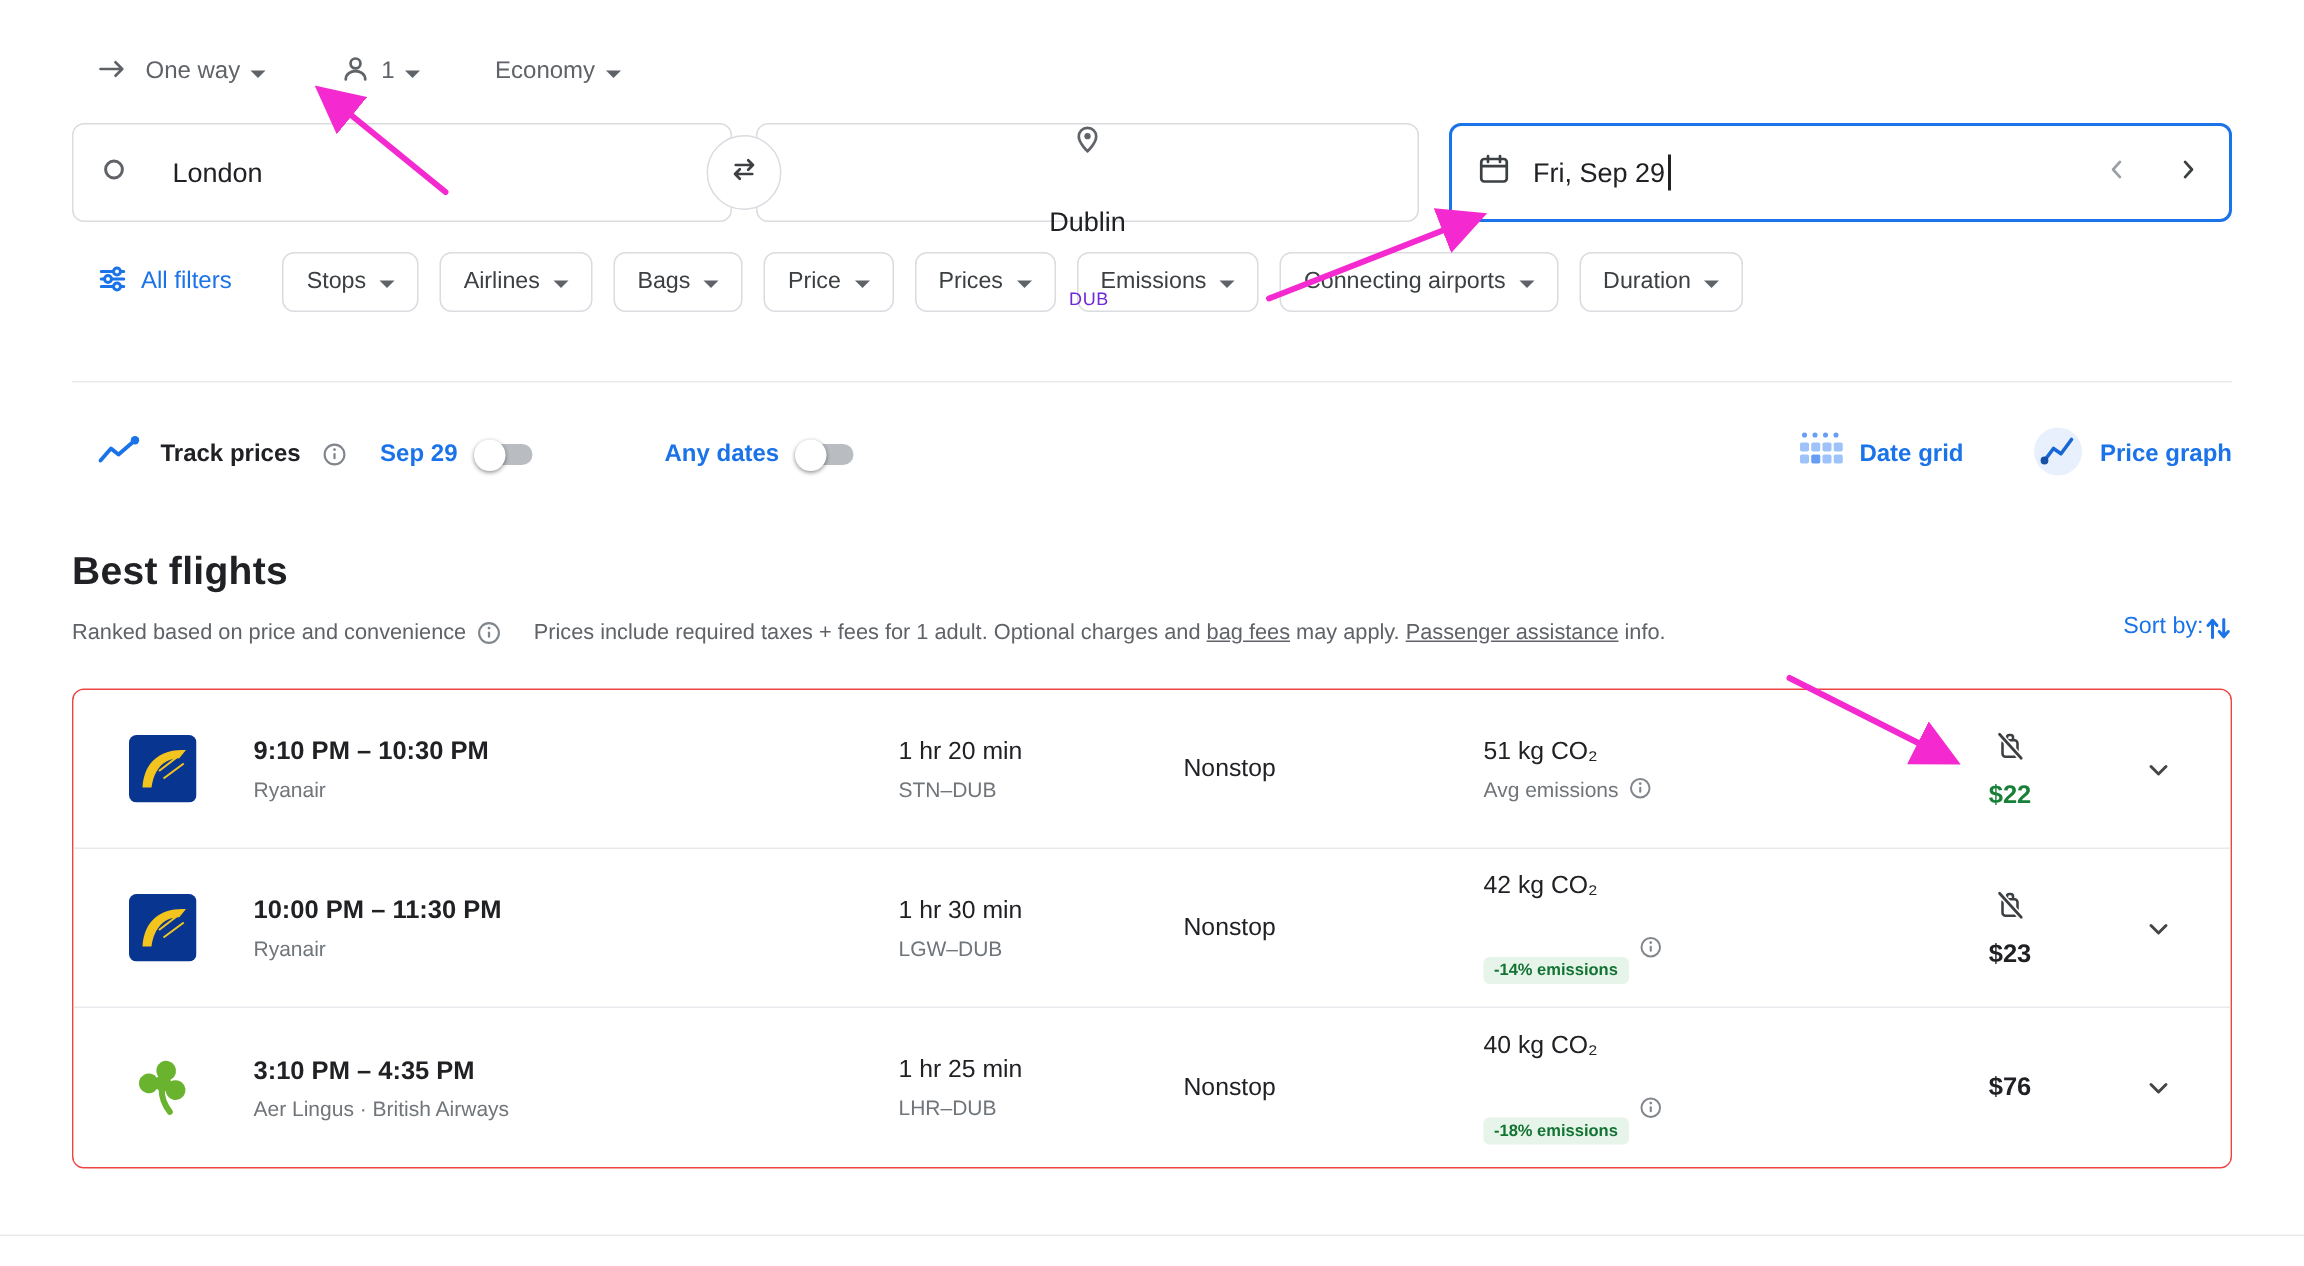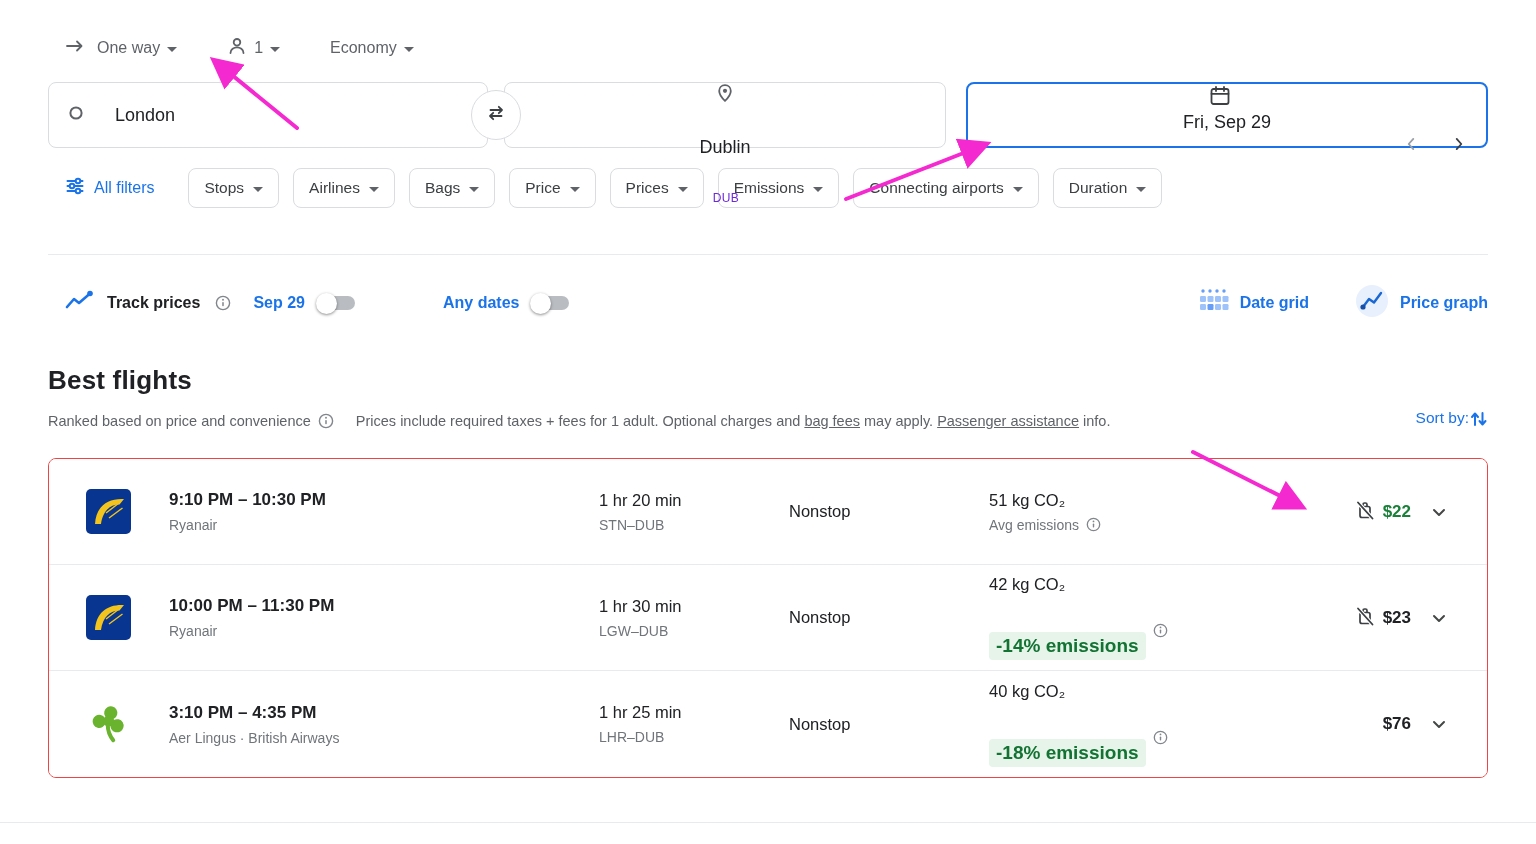--- a/index.html
+++ b/index.html
@@ -14,21 +14,21 @@
   .ctl-gap { width:26px; }
 
   
   .search-row { position:relative; margin:16px 48px 0; display:flex; height:66px; }
   .field { border:1px solid #dadce0; border-radius:8px; display:flex; align-items:center; padding:0 18px; gap:30px; background:#fff; }
   .field-origin { width:440px; }
   .field-dest { width:442px; margin-left:16px;flex-direction:column; }
   .field-text { font-size:18px; color:#202124; }
   .field-code { font-size:12px; color:#6d28d9; letter-spacing:.4px; margin-left:2px; margin-top:3px; }
   .swap-btn { position:absolute; left:423px; top:8px; width:50px; height:50px; border-radius:50%; background:#fff; border:1px solid #dadce0; display:flex; align-items:center; justify-content:center; z-index:5; cursor:pointer; }
-  .field-date { width:522px; margin-left:auto; border:2px solid var(--accent,#1a73e8); display:flex; align-items:center; padding:0 16px; border-radius:8px;flex-direction:column; }
+  .field-date { width:522px; margin-left:auto; border:2px solid var(--accent,#1a73e8); display:flex; align-items:center; padding:0 16px; border-radius:8px; }
   .text-cursor { display:inline-block; width:2px; height:24px; background:#202124; margin-left:2px; vertical-align:-5px; }
   .date-nav { margin-left:auto; display:flex; align-items:center; gap:26px; }
 
   
   .filter-row { margin:20px 48px 0 65px; display:flex; align-items:center; gap:14px; }
   .all-filters { display:flex; align-items:center; gap:9px; color:var(--accent,#1a73e8); font-size:16px; margin-right:20px; cursor:pointer; }
   .chip { display:flex; align-items:center; gap:9px; border:1px solid #dadce0; border-radius:8px; height:40px; padding:0 15px; font-size:15.5px; color:#3c4043; cursor:pointer; white-space:nowrap; }
 
   .divider { border-top:1px solid #e8eaed; margin:46px 48px 0; }
 
@@ -55,23 +55,23 @@
 
   
   .flight-list { margin:25px 48px 0; border:1px solid #ef4444; border-radius:8px; overflow:hidden; }
   .flight-row { display:grid; grid-template-columns:100px 430px 190px 200px 280px 1fr 56px; align-items:center; height:106px; padding:0 20px; border-bottom:1px solid #e8eaed; cursor:pointer; background:#fff; }
   .flight-row:last-child { border-bottom:none; }
   .logo-cell { display:flex; justify-content:flex-start; padding-left:17px; }
   .cell-main { font-size:17px; font-weight:bold; color:#202124; }
   .cell-sub { font-size:14px; color:#70757a; margin-top:7px; }
   .cell-plain { font-size:16.5px; color:#202124; }
   .emis-note { display:flex; align-items:center; margin-top:7px; font-size:14px; color:#70757a; }
-  .badge { display:inline-block; background:var(--badge-bg,#e6f4ea); color:var(--badge-text,#137333); font-size:19px; padding:3px 7px; border-radius:4px; font-weight:bold;margin-top:31px; }
+  .badge { display:inline-block; background:var(--badge-bg,#e6f4ea); color:var(--badge-text,#137333); font-size:11px; padding:3px 7px; border-radius:4px; font-weight:bold;margin-top:31px; }
   .badge-row { display:flex; align-items:center; margin-top:7px; }
-  .price-cell { display:flex; align-items:center; justify-content:flex-end; gap:7px; }
+  .price-cell { display:flex; align-items:center; justify-content:flex-end; gap:7px;flex-direction:column; }
   .price { font-size:17px; font-weight:bold; color:#202124; }
   .price-green { color:var(--green,#188038); }
   .chev-cell { display:flex; justify-content:center; }
 
   .bottom-divider { border-top:1px solid #e8eaed; margin:44px 0 0; }
 
   
   .annot-layer { position:absolute; inset:0; width:1536px; height:844px; pointer-events:none; z-index:50; }
 </style>
 </head>

